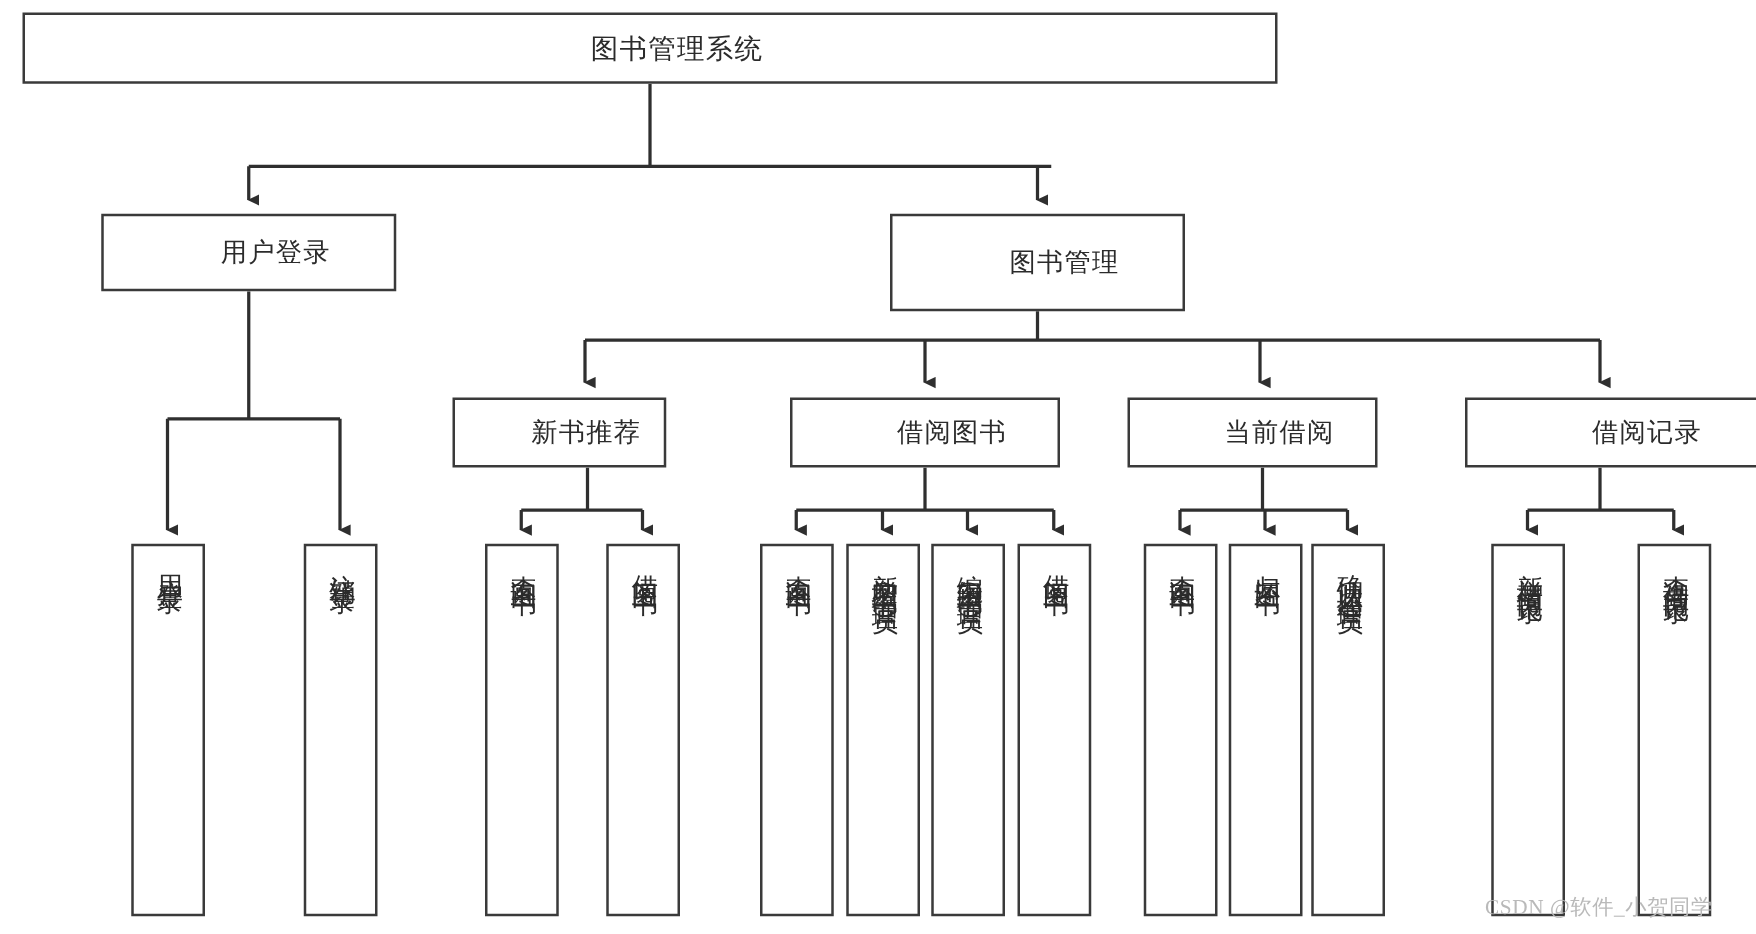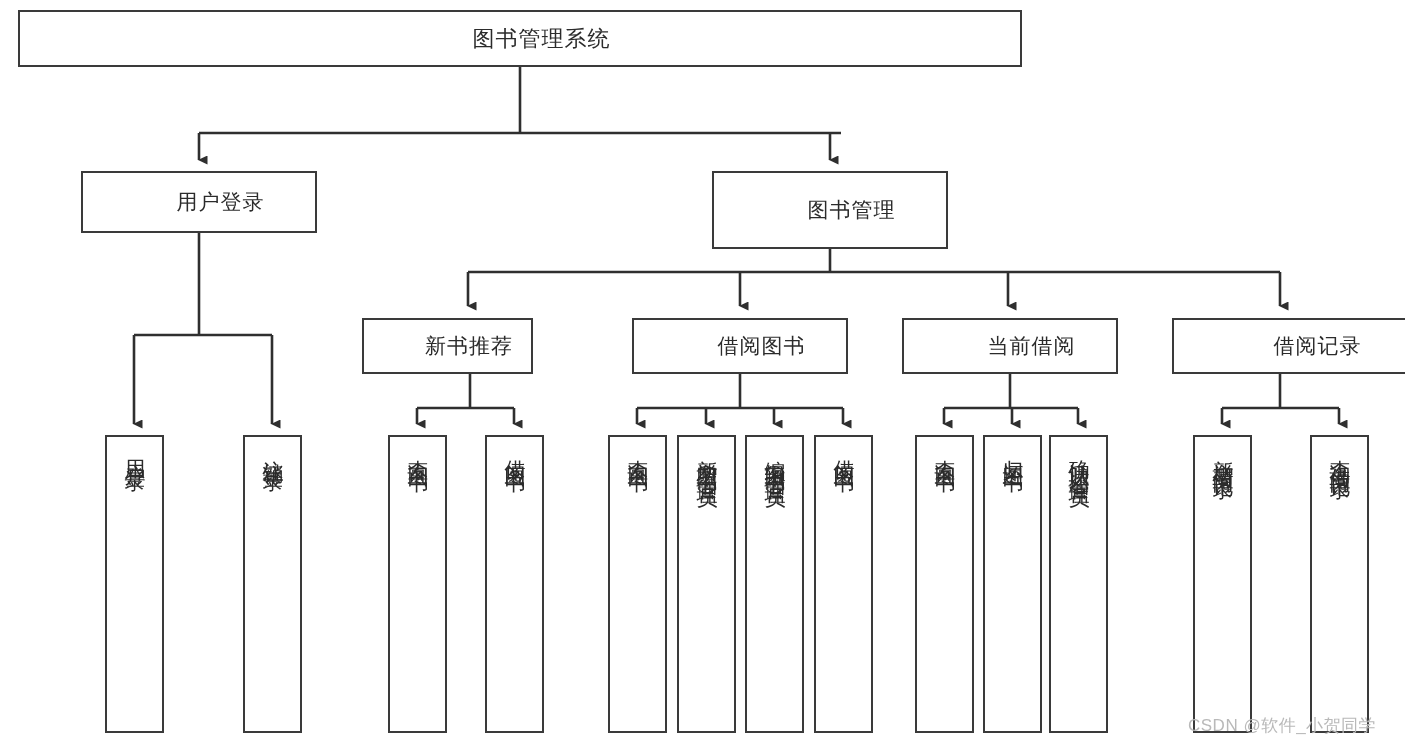--- a/index.html
+++ b/index.html
@@ -56,20 +56,21 @@
   }
   .node.root {
     font-size: 22px;
   }
   .watermark {
     position: absolute;
     color: #b9b9b9;
     font-size: 17px;
     white-space: nowrap;
     letter-spacing: 0.5px;
+    font-family: Liberation Serif, serif;
   }
 </style>
 </head>
 <body>
 
 <div id="canvas">
 
   <svg class="edges" viewBox="0 0 1405 747">
     <defs>
       <marker id="arrowhead" markerWidth="10" markerHeight="10" refX="4.5" refY="8.5" orient="auto" markerUnits="userSpaceOnUse">
@@ -130,21 +131,21 @@
   <div class="node horiz" style="left:712px; top:171px; width:236px; height:78px;">
     <span>图书管理</span>
   </div>
 
   <div class="node horiz" style="left:362px; top:318px; width:171px; height:56px;">
     <span>新书推荐</span>
   </div>
   <div class="node horiz" style="left:632px; top:318px; width:216px; height:56px;">
     <span>借阅图书</span>
   </div>
-  <div class="node horiz" style="left:902px; top:318px; width:216px; height:56px;">
+  <div class="node horiz" style="left:902px; top:318px; width:200px; height:56px;">
     <span>当前借阅</span>
   </div>
   <div class="node horiz" style="left:1172px; top:318px; width:248px; height:56px;">
     <span>借阅记录</span>
   </div>
 
   <div class="node vert" style="left:105px; top:435px; width:59px; height:298px;">
     <span class="vtext">用户登录</span>
   </div>
   <div class="node vert" style="left:243px; top:435px; width:59px; height:298px;">

